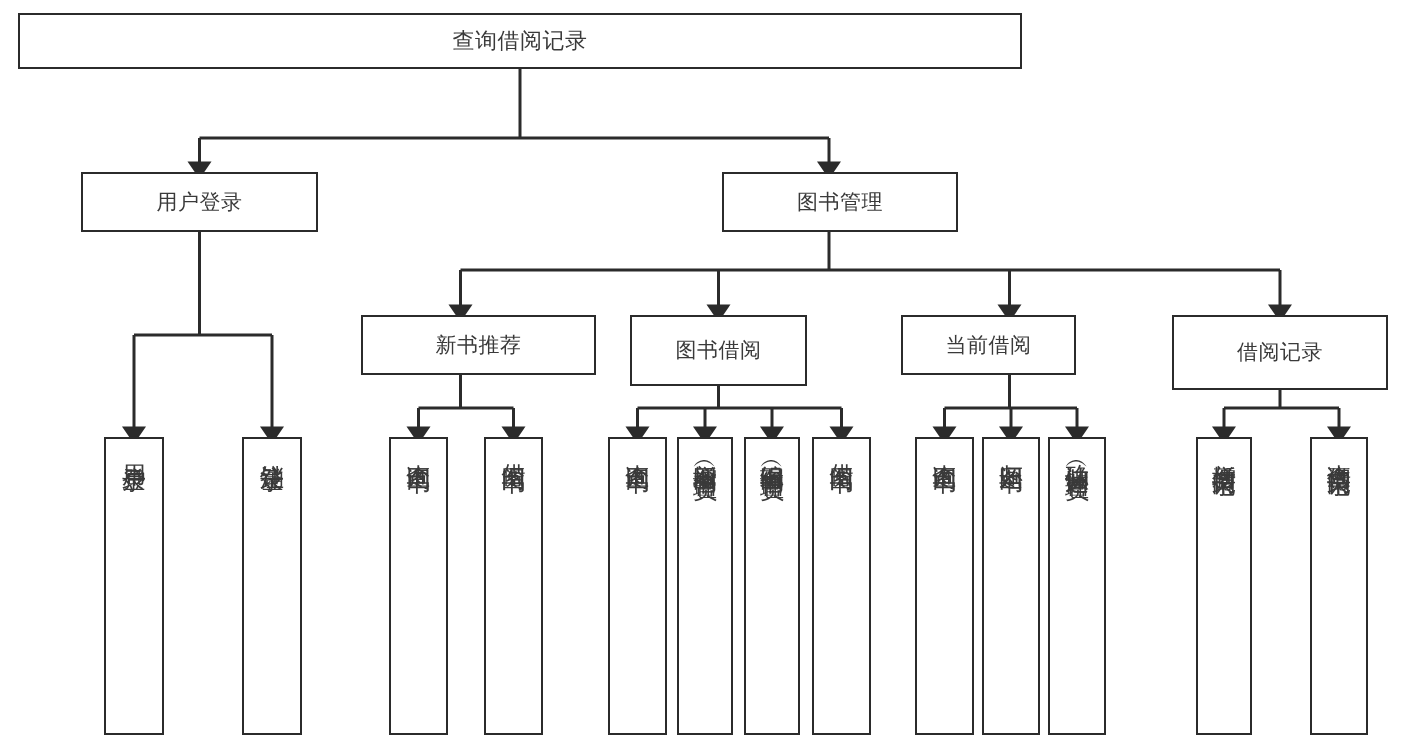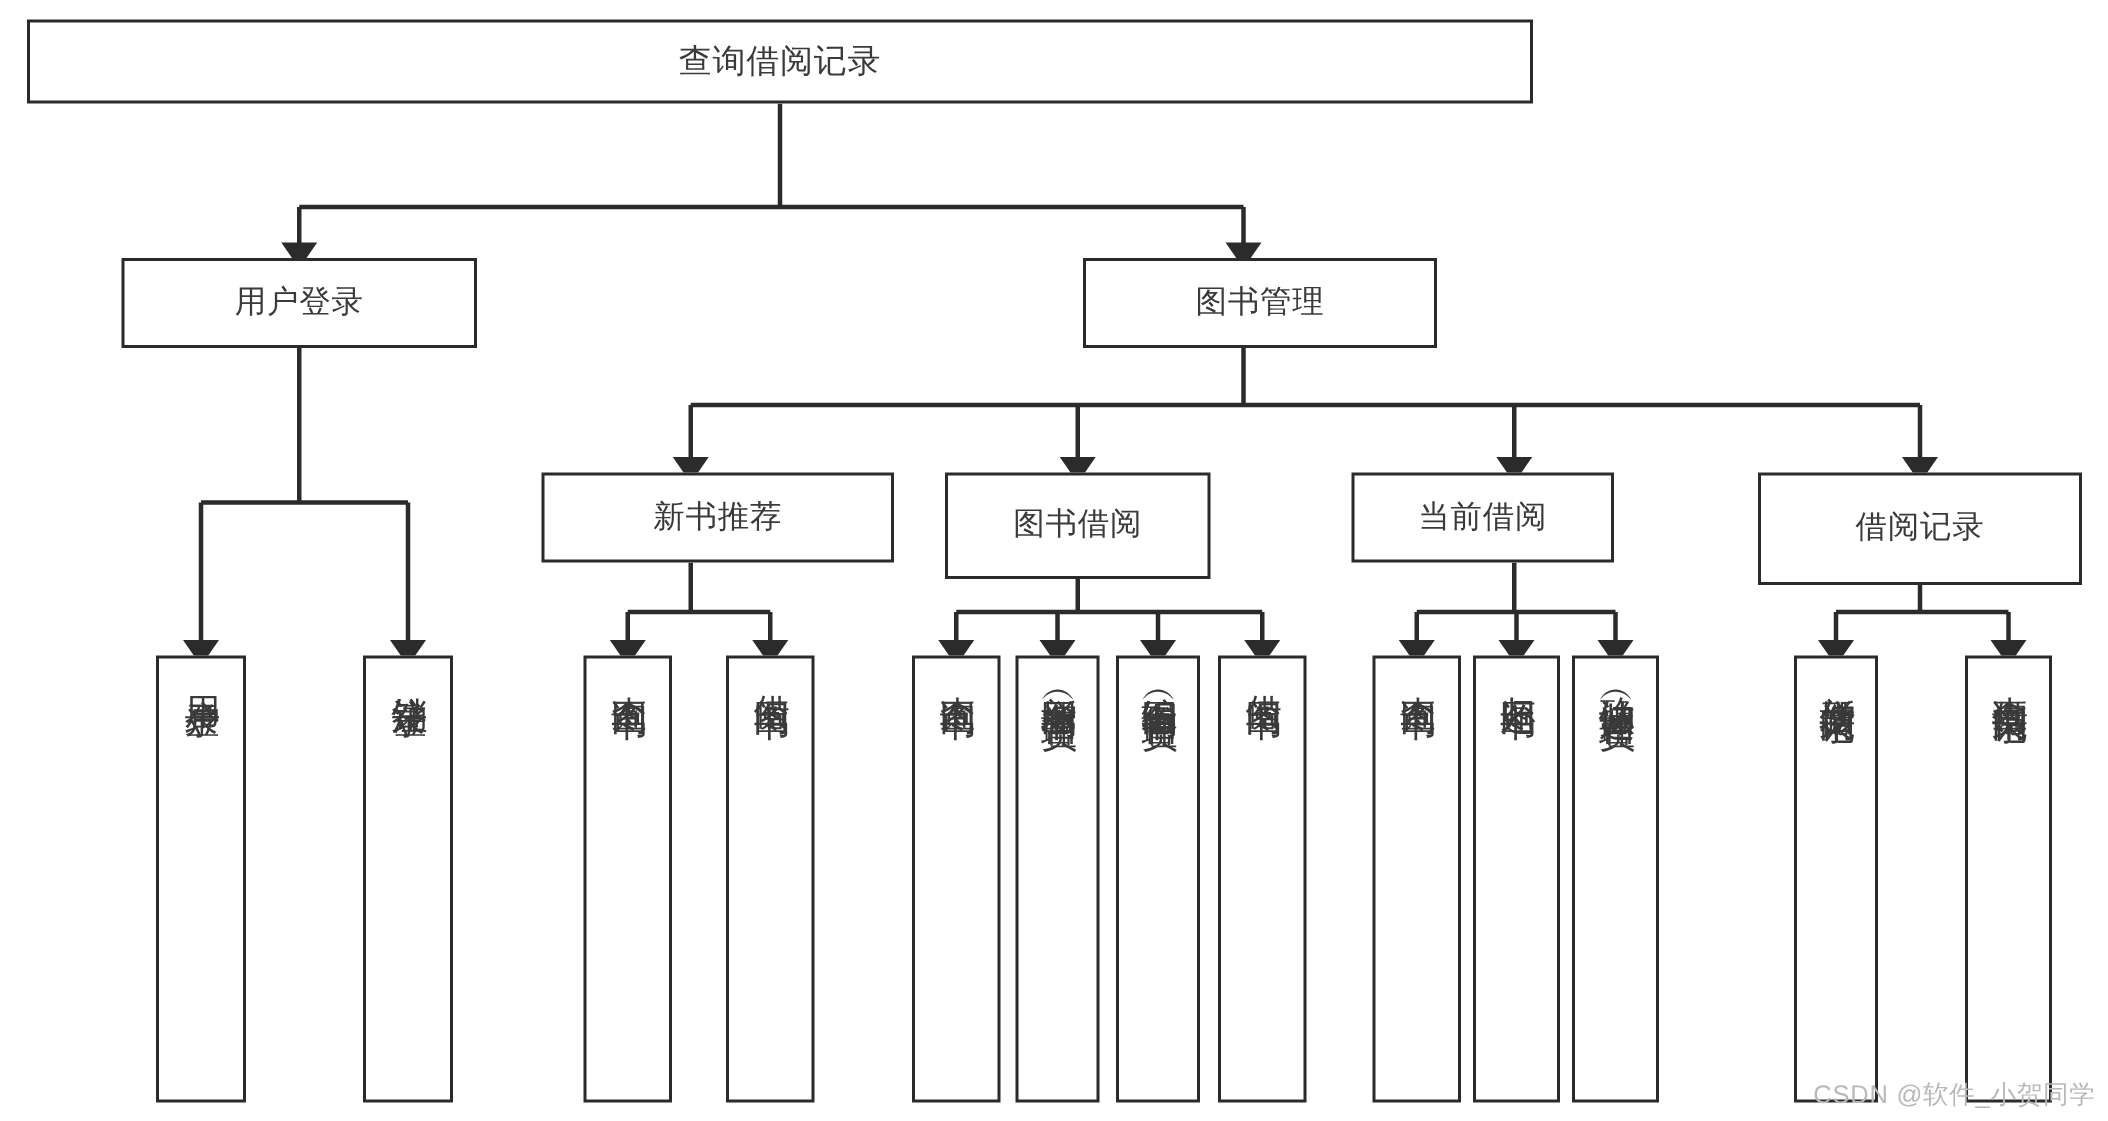--- a/index.html
+++ b/index.html
@@ -179,14 +179,13 @@
         <span class="label">确认归还（管理员）</span>
       </div>
       <div class="node vertical" style="left: 1196px; top: 437px; width: 56px; height: 298px;">
         <span class="label">新增借阅记录</span>
       </div>
       <div class="node vertical" style="left: 1310px; top: 437px; width: 58px; height: 298px;">
         <span class="label">查询借阅记录</span>
       </div>
     </div>
 
-  <div class="watermark">CSDN @软件_小贺同学</div>
 </div>
 
 </body></html>

